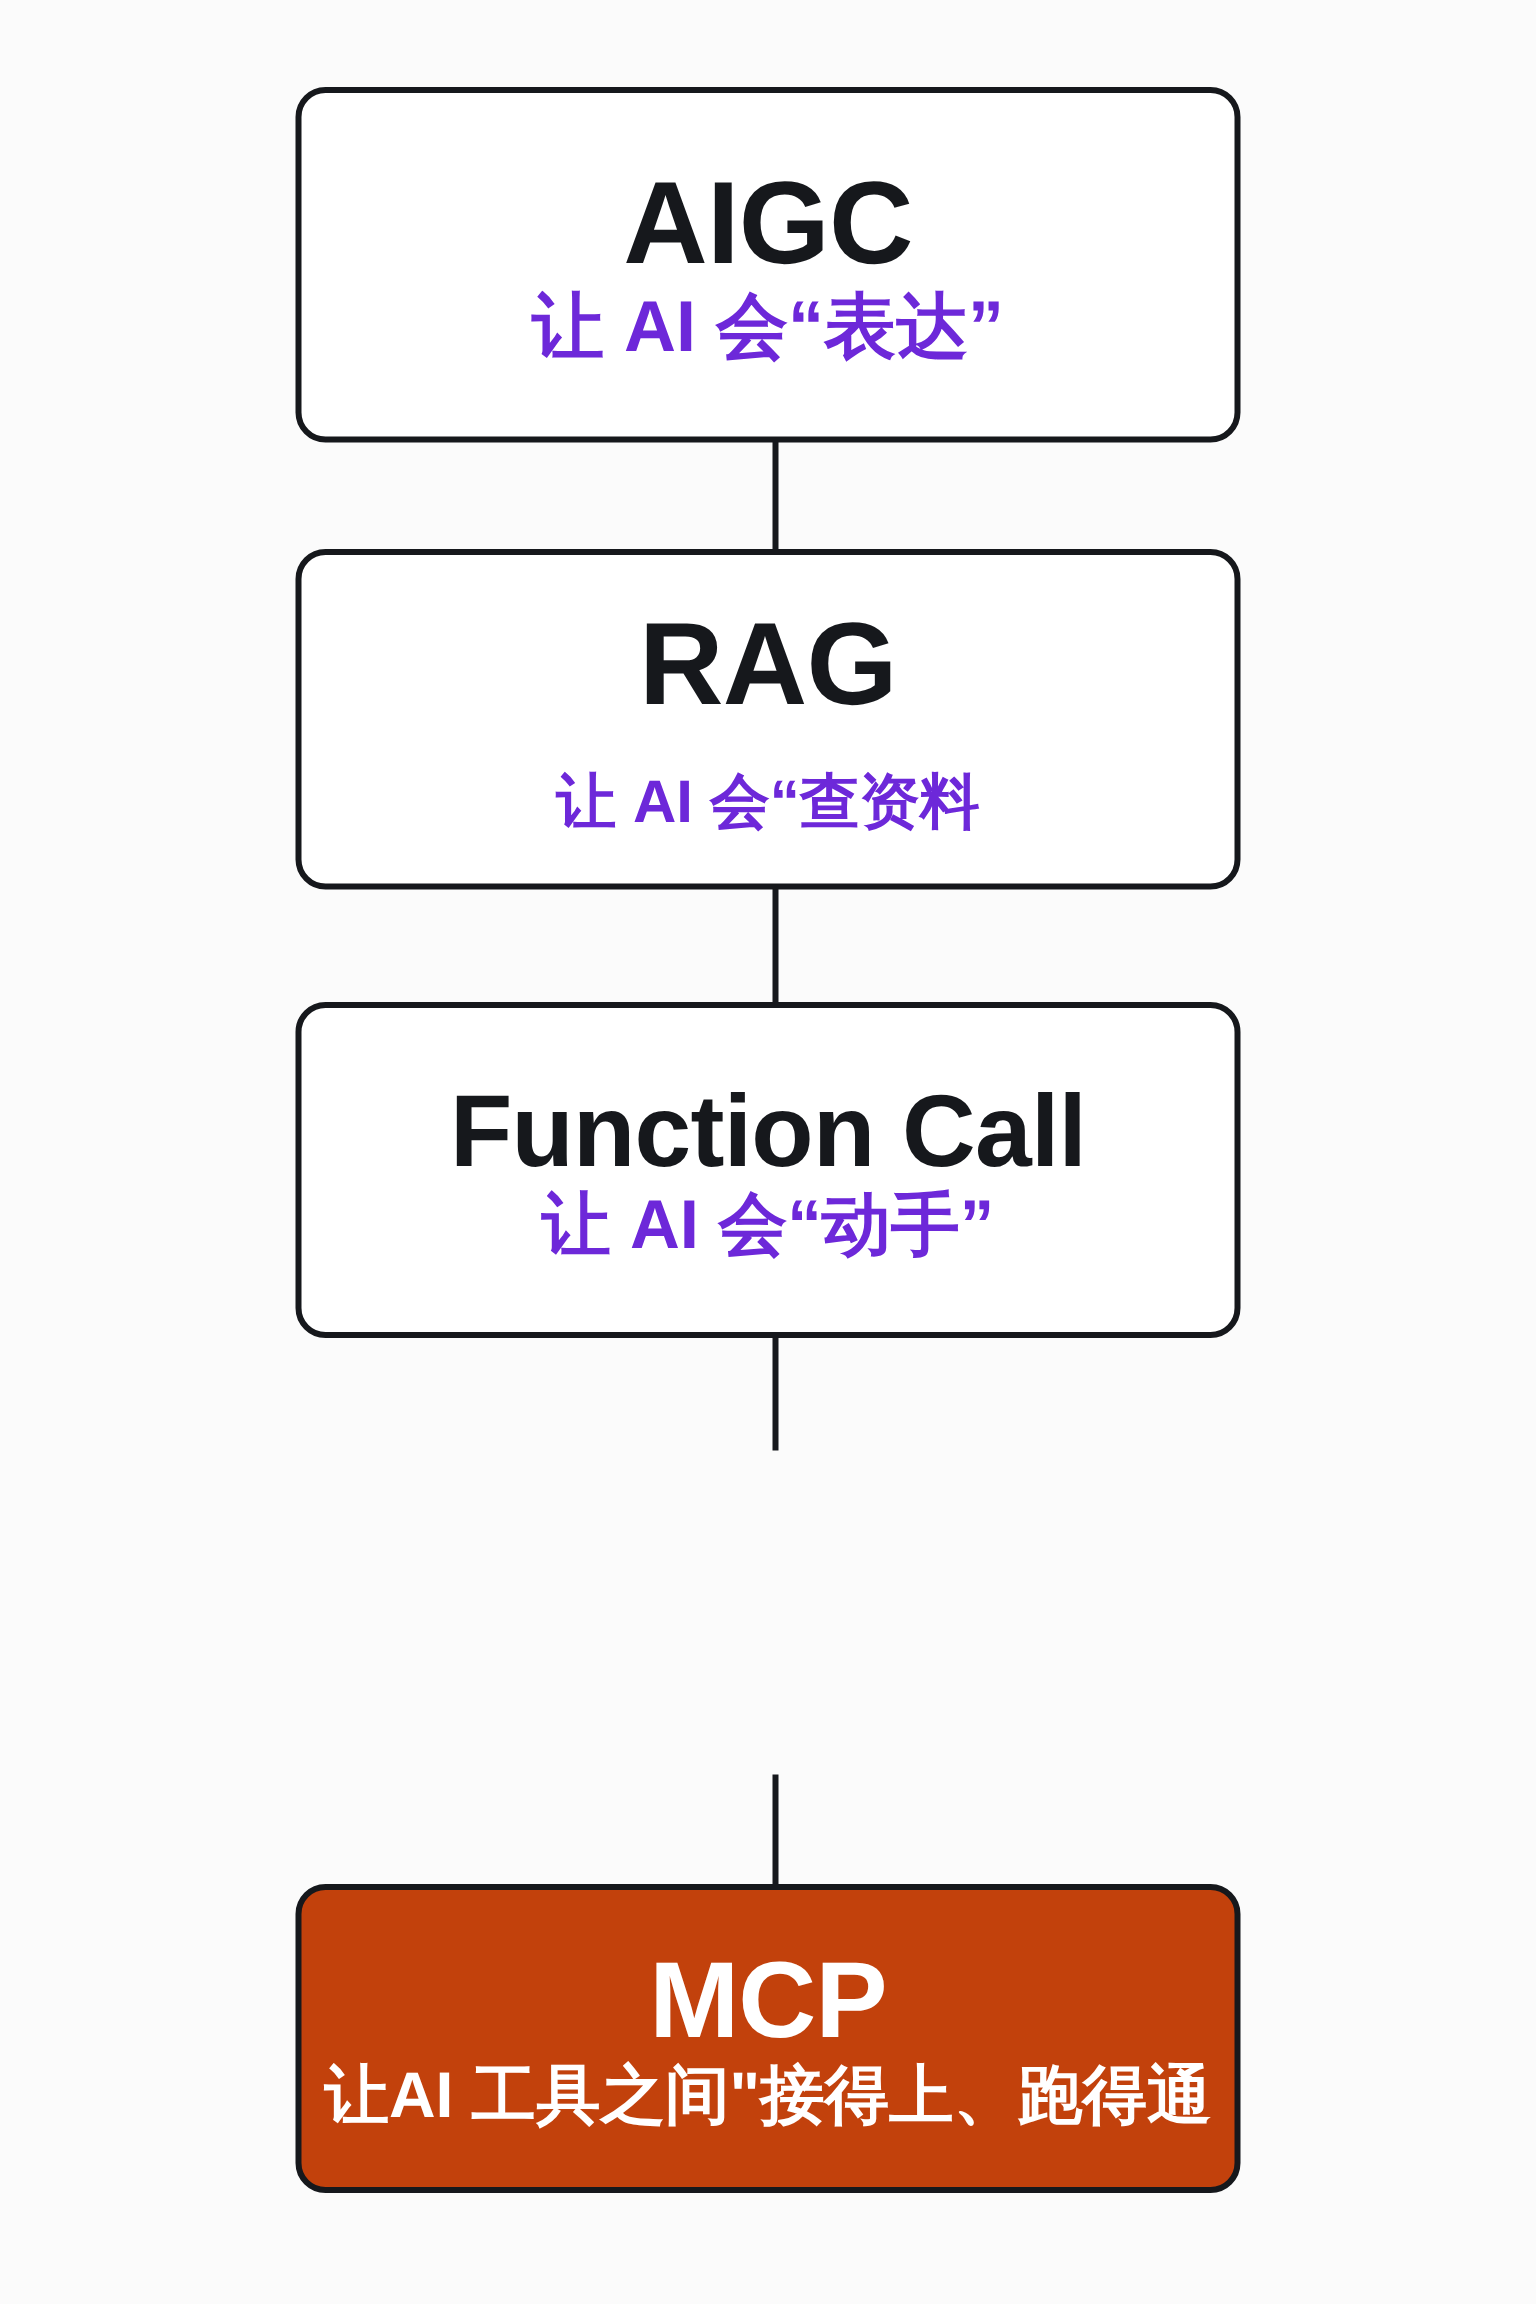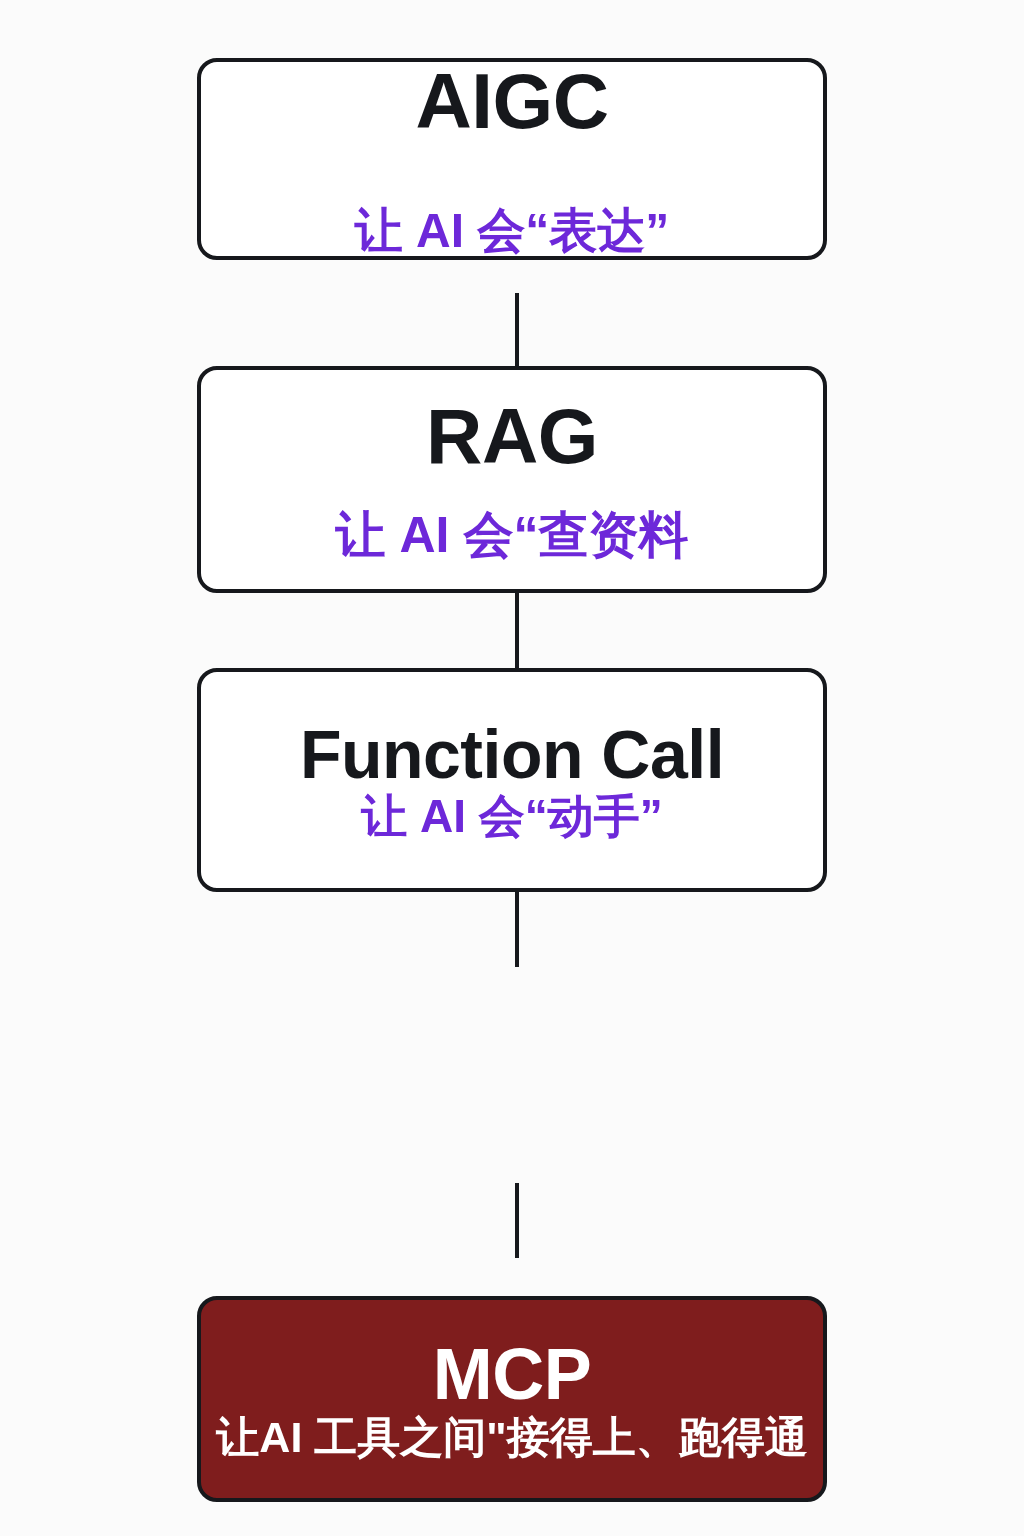--- a/index.html
+++ b/index.html
@@ -54,31 +54,31 @@
   }
 
   .node-subtitle {
     font-weight: 700;
     color: #6d28d9;
     line-height: 1.05;
     white-space: nowrap;
   }
 
   
-  #node-aigc          { top: 58px;   height: 202px; justify-content: space-between; }
+  #node-aigc          { top: 58px;   height: 237px; }
   #node-rag           { top: 366px;  height: 227px; gap: 28px; }
   #node-function-call { top: 668px;  height: 224px; }
   #node-agent         { top: 965px;  height: 220px; }
-  #node-mcp           { top: 1296px; height: 206px; background: #7f1d1d; }
+  #node-mcp           { top: 1256px; height: 206px; background: #c2410c; }
 
   #node-aigc .node-title          { font-size: 78px; margin-bottom: 6px; }
   #node-aigc .node-subtitle       { font-size: 48px; }
 
   #node-rag .node-title           { font-size: 78px; margin-bottom: 4px; }
-  #node-rag .node-subtitle        { font-size: 50px; }
+  #node-rag .node-subtitle        { font-size: 40px; }
 
   #node-function-call .node-title { font-size: 68px; margin-bottom: 2px; text-align: center; }
   #node-function-call .node-subtitle { font-size: 46px; }
 
   #node-agent .node-title         { font-size: 74px; margin-bottom: 2px; }
   #node-agent .node-subtitle      { font-size: 50px; }
 
   #node-mcp .node-title           { font-size: 72px; color: #ffffff; margin-bottom: 4px; }
   #node-mcp .node-subtitle        { font-size: 43px; color: #ffffff; }
 

